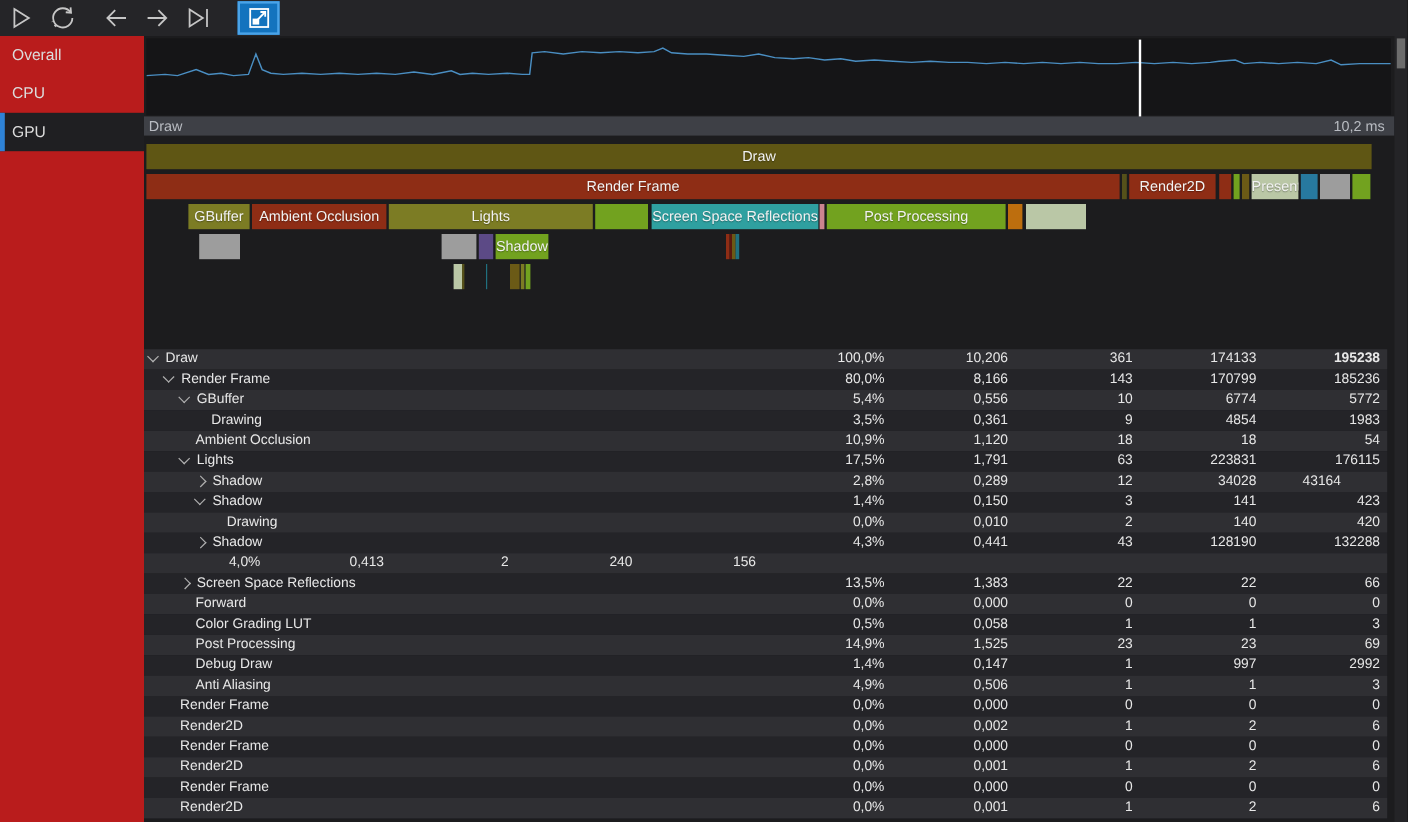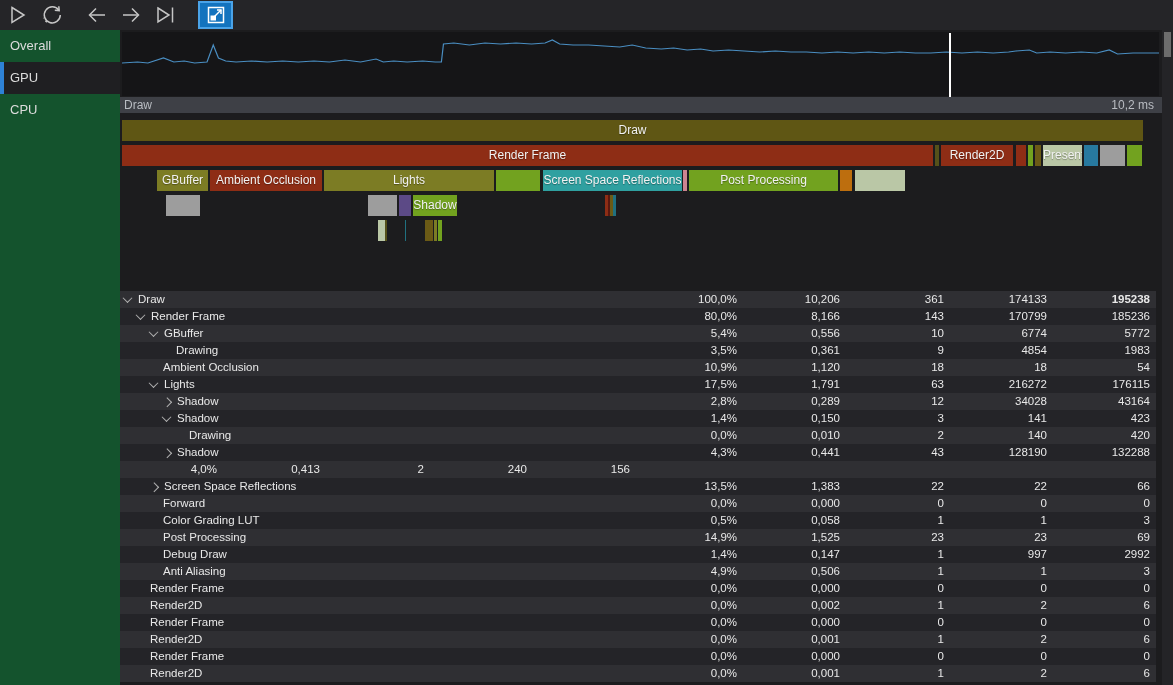--- a/index.html
+++ b/index.html
@@ -7,21 +7,21 @@
        font-family:"Liberation Sans",sans-serif;color:#e6e6e6;}
   
   .toolbar{position:absolute;left:0;top:0;width:1173px;height:30px;background:#252528;display:flex;align-items:center;}
   .tbtn{width:30px;height:28px;margin:1px 2px;display:flex;align-items:center;justify-content:center;
         background:transparent;border:none;padding:0;cursor:pointer;}
   .tbtn svg{stroke:#c6c6c6;fill:none;stroke-width:1.5;}
   .tbtn.gap{margin-left:14px;}
   .tbtn.active{width:35px;height:28px;border:2px solid #4aa3e8;box-sizing:border-box;margin-left:16px;}
   .tbtn.active svg{stroke:#ffffff;}
   
-  .sidebar{position:absolute;left:0;top:30px;width:120px;height:655px;background:#14532d;}
+  .sidebar{position:absolute;left:0;top:30px;width:120px;height:655px;background:#b91c1c;}
   .side-item{height:32px;line-height:32px;padding-left:10px;font-size:13px;color:#dcdcdc;cursor:pointer;}
   .side-item.selected{background:#1f1f22;border-left:4px solid #2e82d6;padding-left:6px;}
   
   .chart{position:absolute;left:122px;top:32px;width:1037px;height:64px;background:#151517;}
   .chart svg{position:absolute;left:0;top:0;width:100%;height:100%;}
   .cursor{position:absolute;top:1px;width:2px;height:65px;background:#ffffff;}
   
   .tl-header{position:absolute;left:120px;top:97px;width:1042px;height:16px;background:#3e4046;
              font-size:12px;color:#b9bcc2;display:flex;justify-content:space-between;align-items:center;
              padding:0;box-sizing:border-box;}
@@ -94,22 +94,22 @@
         <rect x="4.5" y="4.5" width="15" height="15"></rect>
         <rect x="6.5" y="12.5" width="5.5" height="5" fill="#ffffff" stroke="none"></rect>
         <path d="M10.5 13.5 L17 7"></path>
           <path d="M13 7 H17 V11"></path>
       </svg>
     </button>
   </div>
 
   <div class="sidebar">
       <div class="side-item"><span>Overall</span></div>
+      <div class="side-item"><span>CPU</span></div>
       <div class="side-item selected" style="border-left-color: rgb(46, 130, 214);"><span>GPU</span></div>
-      <div class="side-item"><span>CPU</span></div>
     </div>
 
   <div class="chart">
     <svg id="spark" viewBox="0 0 1000 64" preserveAspectRatio="none">
       <polyline id="sparkline" fill="none" stroke-width="1.2" vector-effect="non-scaling-stroke" stroke="#4a8ec2" points="0,31 15,30 25,31 40,26 50,30 60,29 70,31 82,30 88,13 93,26 100,29 110,30 125,29 140,30 155,29 170,30 185,29 200,30 215,28 230,30 245,27 252,30 262,29 275,30 290,29 302,30 308,30 310,12 320,11 335,13 350,11 365,12 380,11 395,12 408,11 415,8 422,12 435,13 450,13 465,14 480,15 492,13 505,16 520,17 532,16 545,18 558,17 570,19 585,18 600,19 615,20 630,19 645,20 660,20 675,21 690,20 705,21 720,20 735,21 750,20 765,21 780,21 795,20 810,21 825,20 840,21 855,20 862,19 875,18 882,21 895,20 910,21 925,20 940,21 952,18 960,22 975,21 990,21 1000,21"></polyline>
     </svg>
     <div class="cursor" id="chart-cursor" style="left: 826.526px;"></div>
   </div>
 
   <div class="tl-header">
@@ -203,30 +203,30 @@
         <div class="tcell num" style="width: 103px;">1,120</div>
         <div class="tcell num" style="width: 104px;">18</div>
         <div class="tcell num" style="width: 103px;">18</div>
         <div class="tcell num" style="width: 103px;">54</div>
       </div>
       <div class="trow dark">
         <div class="tcell event" style="width: 520px; padding-left: 30px;"><span class="chev down"></span><span>Lights</span></div>
         <div class="tcell num" style="width: 103px;">17,5%</div>
         <div class="tcell num" style="width: 103px;">1,791</div>
         <div class="tcell num" style="width: 104px;">63</div>
-        <div class="tcell num" style="width: 103px;">216272</div>
+        <div class="tcell num" style="width: 103px;">223831</div>
         <div class="tcell num" style="width: 103px;">176115</div>
       </div>
       <div class="trow light">
         <div class="tcell event" style="width: 520px; padding-left: 43px;"><span class="chev right"></span><span>Shadow</span></div>
         <div class="tcell num" style="width: 103px;">2,8%</div>
         <div class="tcell num" style="width: 103px;">0,289</div>
         <div class="tcell num" style="width: 104px;">12</div>
         <div class="tcell num" style="width: 103px;">34028</div>
-        <div class="tcell num" style="width: 103px;">43164</div>
+        <div class="tcell num" style="width: 103px; text-align: center;">43164</div>
       </div>
       <div class="trow dark">
         <div class="tcell event" style="width: 520px; padding-left: 43px;"><span class="chev down"></span><span>Shadow</span></div>
         <div class="tcell num" style="width: 103px;">1,4%</div>
         <div class="tcell num" style="width: 103px;">0,150</div>
         <div class="tcell num" style="width: 104px;">3</div>
         <div class="tcell num" style="width: 103px;">141</div>
         <div class="tcell num" style="width: 103px;">423</div>
       </div>
       <div class="trow light">

